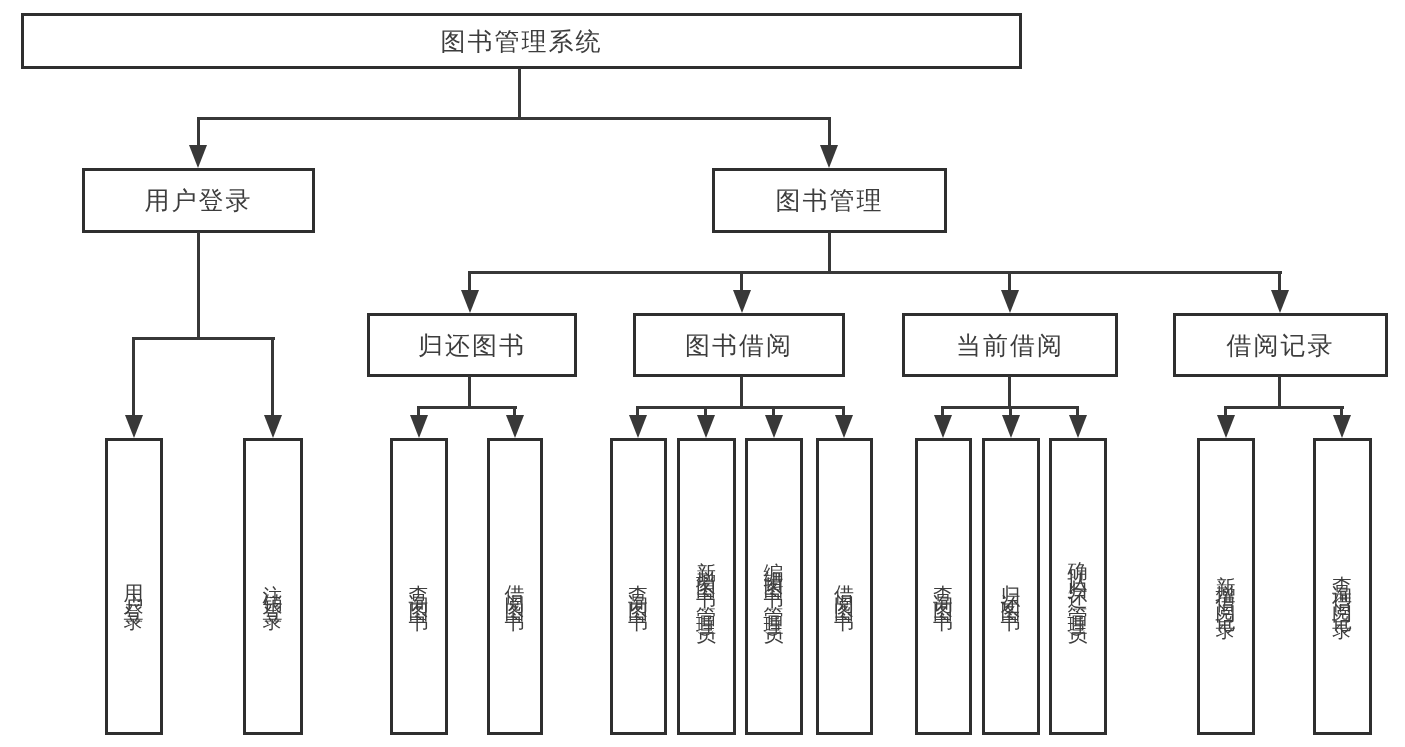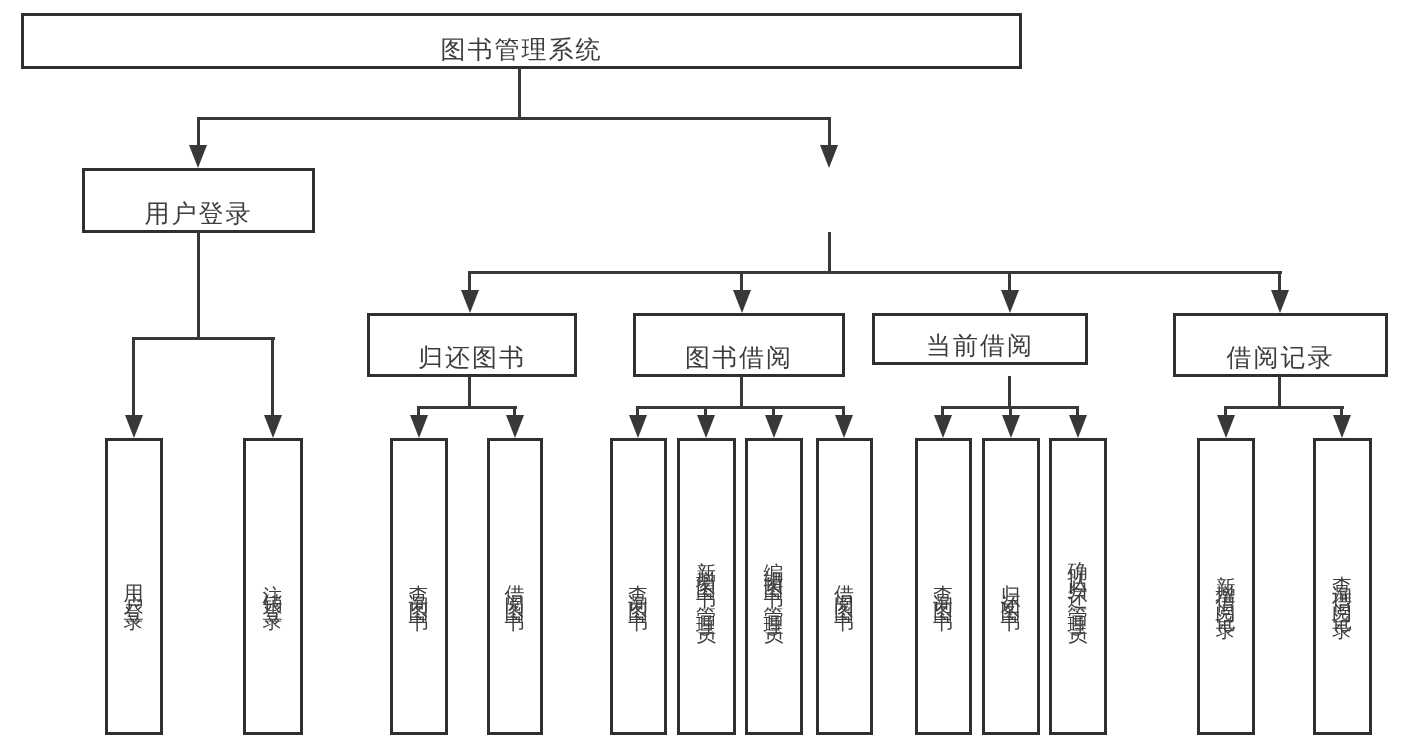--- a/index.html
+++ b/index.html
@@ -22,21 +22,20 @@
     background: #ffffff;
     color: #3d3d3d;
     display: flex;
     align-items: center;
     justify-content: center;
   }
   .hbox {
     font-size: 25px;
     letter-spacing: 2px;
     white-space: nowrap;
-    align-items: flex-end;
   }
   .vlabel {
     writing-mode: vertical-rl;
     text-orientation: mixed;
     font-size: 20px;
     letter-spacing: 9px;
     line-height: 1.1;
     color: #3d3d3d;
   }
   .line {
@@ -67,28 +66,31 @@
 
 <div id="canvas">
 
   <div class="box hbox" style="left:21px; top:13px; width:1001px; height:56px;">
     <span>图书管理系统</span>
   </div>
 
   <div class="box hbox" style="left:82px; top:168px; width:233px; height:65px;">
     <span>用户登录</span>
   </div>
+  <div class="box hbox" style="left:712px; top:168px; width:235px; height:65px;">
+    <span>图书管理</span>
+  </div>
 
   <div class="box hbox" style="left:367px; top:313px; width:210px; height:64px;">
     <span>归还图书</span>
   </div>
   <div class="box hbox" style="left:633px; top:313px; width:212px; height:64px;">
     <span>图书借阅</span>
   </div>
-  <div class="box hbox" style="left:872px; top:313px; width:216px; height:52px;">
+  <div class="box hbox" style="left:902px; top:313px; width:216px; height:64px;">
     <span>当前借阅</span>
   </div>
   <div class="box hbox" style="left:1173px; top:313px; width:215px; height:64px;">
     <span>借阅记录</span>
   </div>
 
   <div class="box" style="left:105px; top:438px; width:58px; height:297px;">
     <span class="vlabel">用户登录</span>
   </div>
   <div class="box" style="left:243px; top:438px; width:60px; height:297px;">

